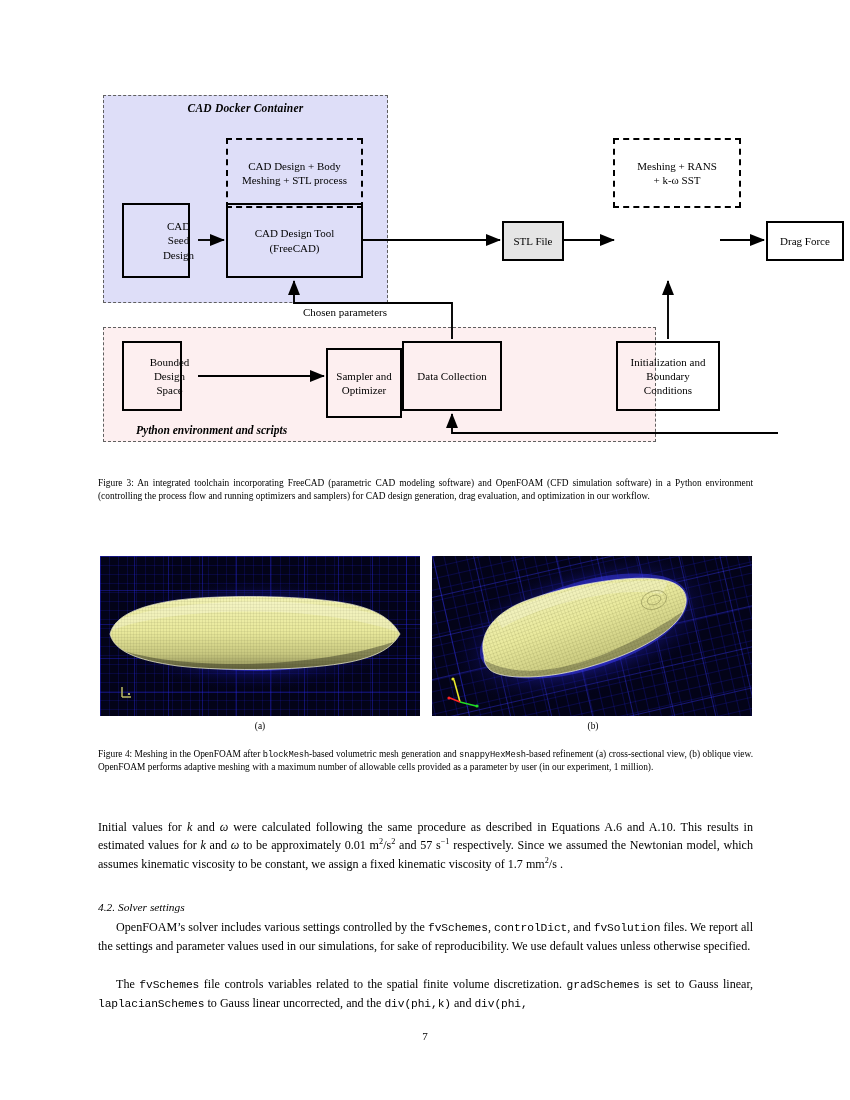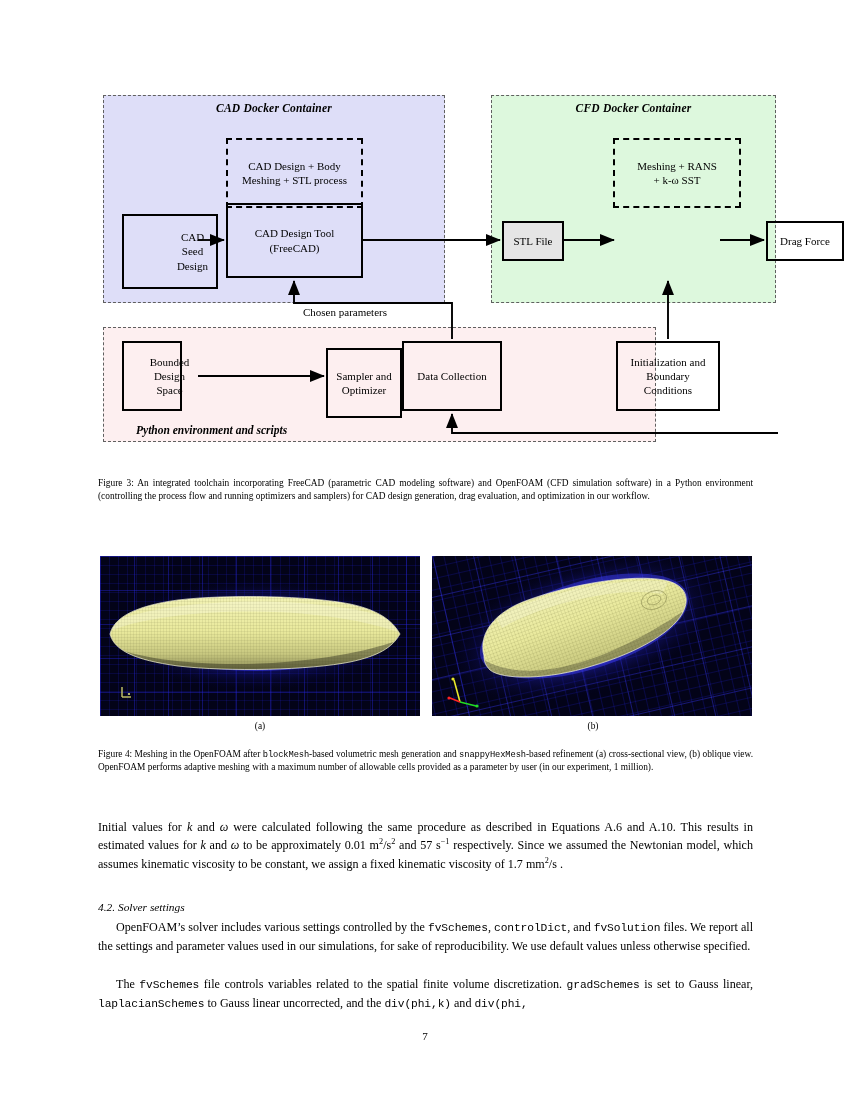--- a/index.html
+++ b/index.html
@@ -28,21 +28,21 @@
     top: 88px;
     width: 680px;
     height: 356px;
   }
   .container-box {
     position: absolute;
     box-sizing: border-box;
     border: 1.5px dashed #606060;
   }
   #cad-container {
-    left: 5px; top: 7px; width: 342px; height: 208px;
+    left: 5px; top: 7px; width: 285px; height: 208px;
     background: #dedef8;
   }
   #cfd-container {
     left: 393px; top: 7px; width: 285px; height: 208px;
     background: #ddf8dd;
   }
   #py-container {
     left: 5px; top: 239px; width: 553px; height: 115px;
     background: #fdeff0;
   }
@@ -88,21 +88,21 @@
     border: 2px solid #000000;
     display: flex;
     align-items: center;
     justify-content: center;
     text-align: center;
     font-size: 11px;
     line-height: 1.3;
     padding: 2px 3px;
     background: transparent;
   }
-  #n-seed      { left: 24px;  top: 126px; width: 96px;  height: 75px; padding-left: 48px; }
+  #n-seed      { left: 24px;  top: 115px; width: 68px;  height: 75px; padding-left: 48px; }
   #n-cadtool   { left: 128px; top: 115px; width: 137px; height: 75px; }
   #n-stl       { left: 404px; top: 133px; width: 62px;  height: 40px; background:#e5e5e5; border-color:#000; }
   #n-cfdsim    { left: 518px; top: 115px; width: 104px; height: 75px; }
   #n-drag      { left: 668px; top: 133px; width: 78px;  height: 40px; }
   #n-bounded   { left: 24px;  top: 253px; width: 60px;  height: 70px; padding-left: 38px; }
   #n-sampler   { left: 228px; top: 260px; width: 76px;  height: 70px; }
   #n-datacoll  { left: 304px; top: 253px; width: 100px; height: 70px; }
   #n-init      { left: 518px; top: 253px; width: 104px; height: 70px; }
 
   #fig3-svg {
@@ -198,23 +198,20 @@
 <body>
 
 <div class="page">
 
   <div id="figure3">
 
     <div class="container-box" id="cad-container">
       <div class="container-title">CAD Docker Container</div>
     </div>
 
-    <div class="container-box" id="cfd-container">
-      <div class="container-title">CFD Docker Container</div>
-    </div>
 
     <div class="container-box" id="py-container">
       <div id="py-title">Python environment and scripts</div>
     </div>
 
     <div class="proc-box" id="cad-proc">
       <span>CAD Design + Body Meshing + STL process</span>
     </div>
 
     <div class="proc-box" id="cfd-proc">

